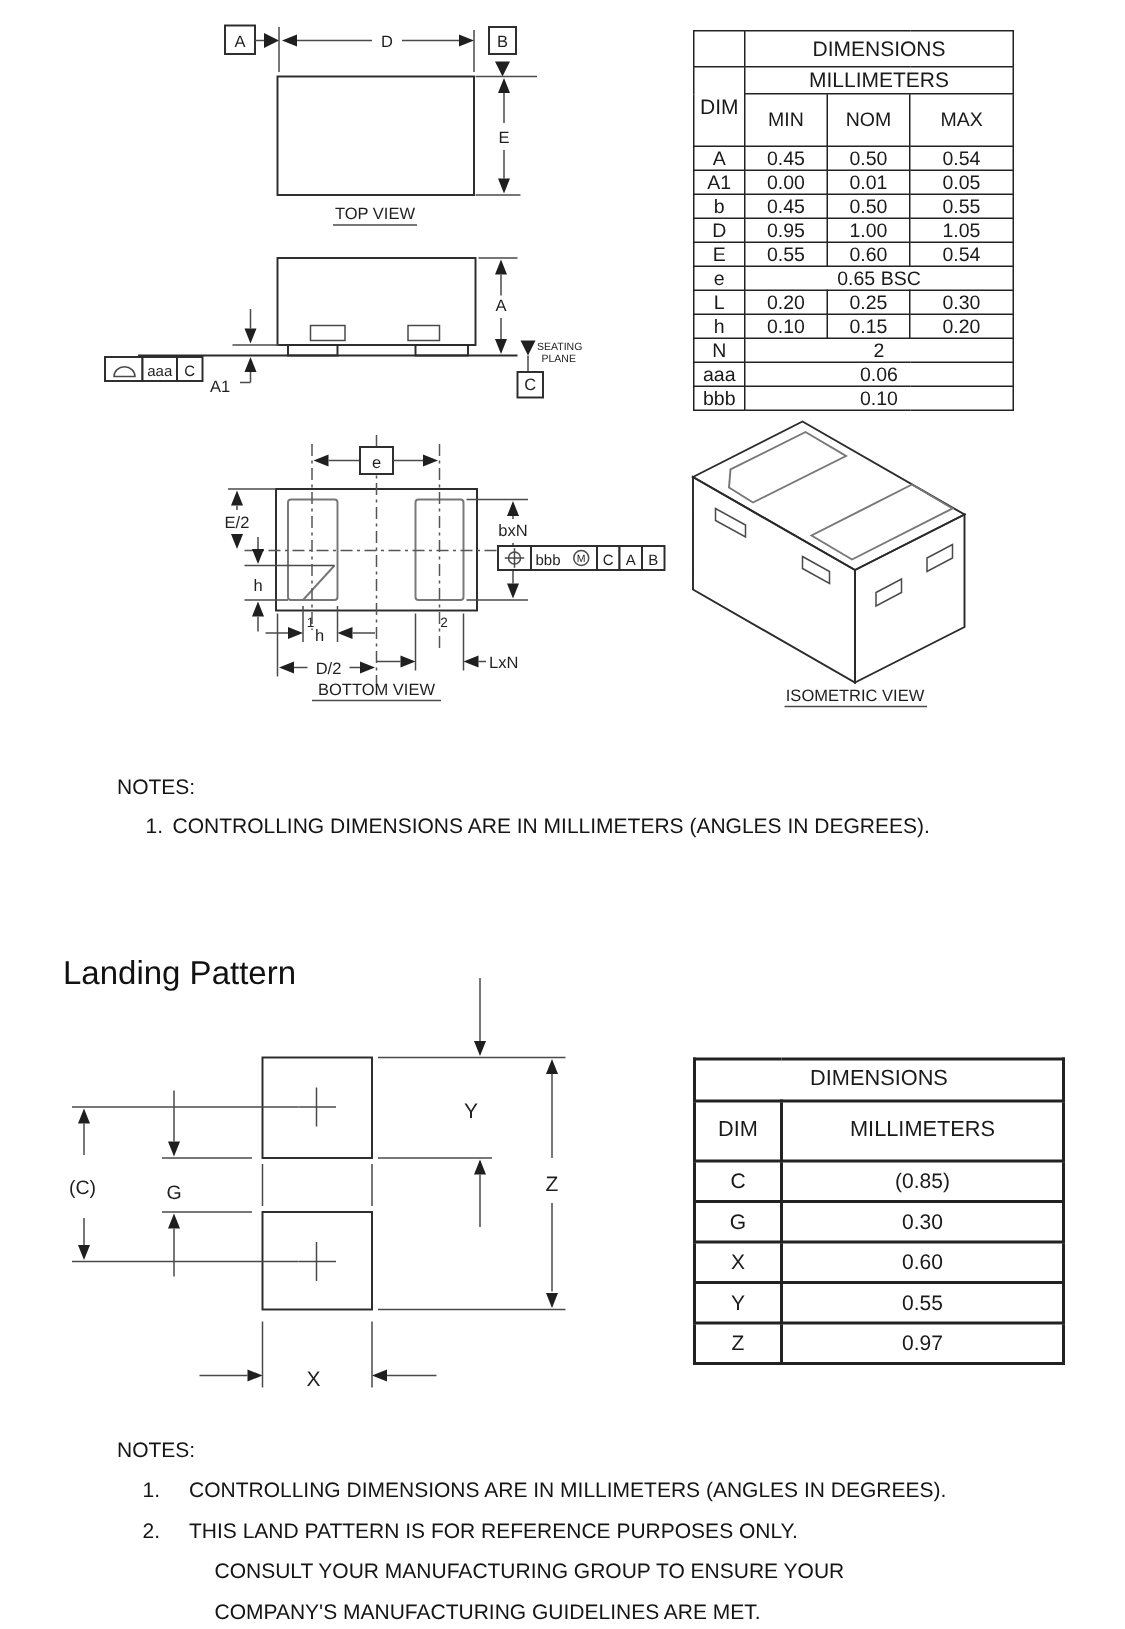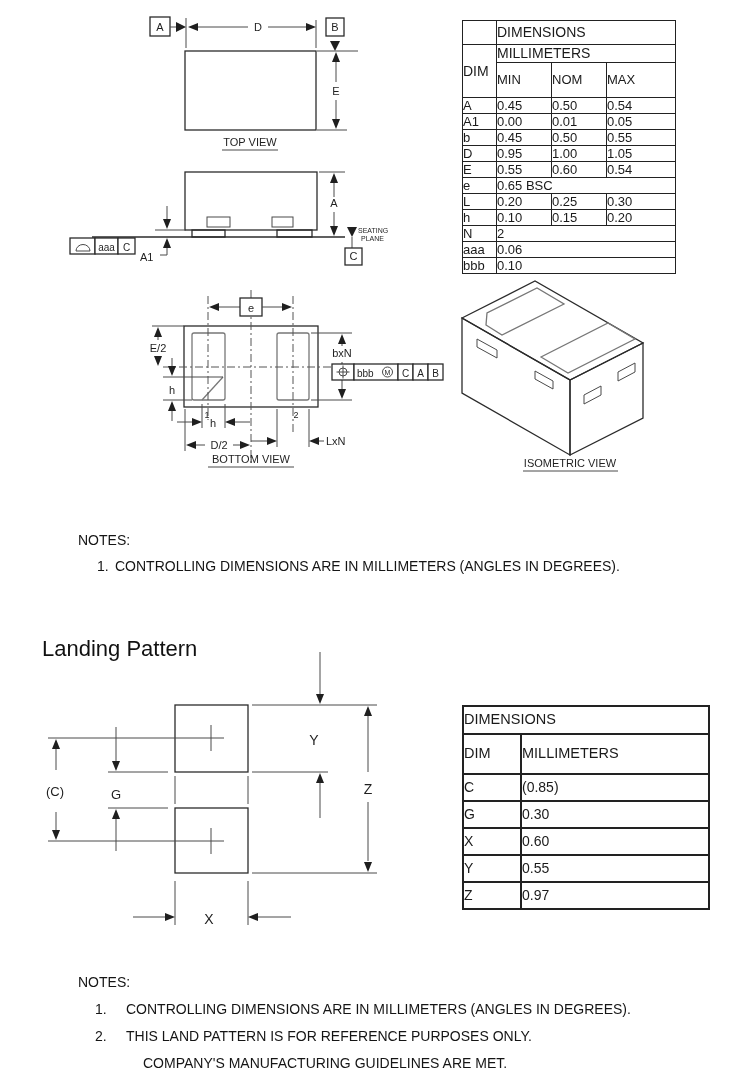--- a/index.html
+++ b/index.html
@@ -11,29 +11,29 @@
   .thin{stroke:#4a4a4a;stroke-width:1;fill:none;}
   .gray{stroke:#777;stroke-width:1.3;fill:none;}
   .cl{stroke:#555;stroke-width:1;fill:none;stroke-dasharray:8 3 2 3;}
   .ah{fill:#1f1f1f;stroke:none;}
   .box{fill:#ffffff;stroke:#2b2b2b;stroke-width:1.3;}
   .dimtxt{font-size:11px;}
   .smalltxt{font-size:7px;}
   .fcftxt{font-size:10px;}
   .bigtxt{font-size:14px;}
   .midtxt{font-size:13px;}
-  table{border-collapse:collapse;table-layout:fixed;position:absolute;color:#1a1a1a;text-align:left;}
+  table{border-collapse:collapse;table-layout:fixed;position:absolute;color:#1a1a1a;text-align:center;}
   table td{border:1.7px solid #222;padding:0;line-height:1.05;overflow:hidden;}
   .t1{left:462px;top:20px;width:213px;font-size:13px;}
   .t1 .hd{font-size:14px;}
   .t2{left:462px;top:705px;width:246px;font-size:14px;}
   .t2 td{border-width:2px;}
   .t2 .hd{font-size:14.5px;}
   .notes{position:absolute;color:#151515;font-size:14px;}
-  .notes .nh{margin:16px 0 10px 0;}
+  .notes .nh{margin:0 0 10px 0;}
   .nrow{display:flex;}
   .n1 .nrow{padding-left:19px;}
   .n1 .num{width:18px;flex:none;}
   .n2 .nrow{padding-left:17px;margin-top:11px;}
   .n2 .num{width:31px;flex:none;}
   .n2 .cont{margin-left:65px;margin-top:11px;}
   #lp-heading{position:absolute;left:42px;top:636px;font-size:22px;color:#111;}
 </style>
 </head>
 <body>
@@ -403,16 +403,17 @@
   <div class="notes n2" style="left:78px;top:958px;width:660px">
     <div class="nh">NOTES:</div>
     <div class="nrow">
       <span class="num">1.</span>
       <span>CONTROLLING DIMENSIONS ARE IN MILLIMETERS (ANGLES IN DEGREES).</span>
     </div>
     <div class="nrow">
       <span class="num">2.</span>
       <span>THIS LAND PATTERN IS FOR REFERENCE PURPOSES ONLY.</span>
     </div>
+    <div class="cont">CONSULT YOUR MANUFACTURING GROUP TO ENSURE YOUR</div>
     <div class="cont">COMPANY'S MANUFACTURING GUIDELINES ARE MET.</div>
   </div>
 
 </div>
 
 </body></html>

